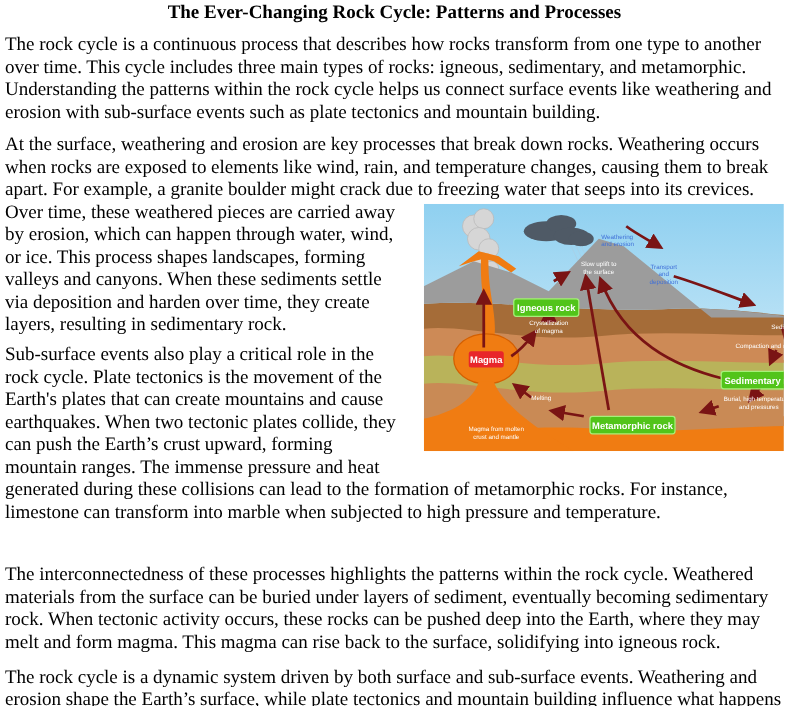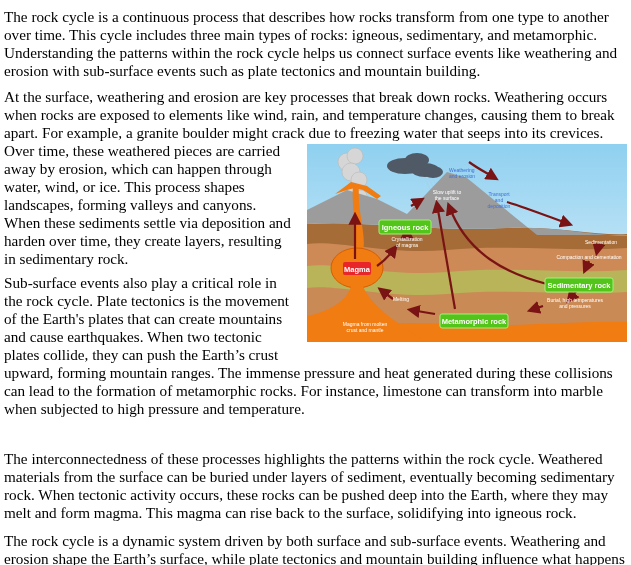--- a/index.html
+++ b/index.html
@@ -13,31 +13,32 @@
     font-size: 15.2px; font-weight: bold; text-align: center;
     margin: 0; padding-top: 1px; height: 18px; line-height: 18px;
   }
   p { margin: 0; }
   .p1 { margin-top: 8px; }
   .p2 { margin-top: 8px; }
   .p3 { margin-top: 8px; }
   .p4 { margin-top: 32px; }
   .p5 { margin-top: 10px; }
   .figure {
-    float: right; width: 320px; height: 198px;
+    float: right; width: 288px; height: 198px;
     margin: 2px 0 6px 12px;
     position: relative; overflow: hidden;
   }
   .figure svg { display: block; }
   .lbl { font-family: "Liberation Sans", "DejaVu Sans", sans-serif; }
 </style>
 </head>
 <body>
 
 <div class="page">
+  <h1>The Ever-Changing Rock Cycle: Patterns and Processes</h1>
 
   <p class="p1">The rock cycle is a continuous process that describes how rocks transform from one type to another over time. This cycle includes three main types of rocks: igneous, sedimentary, and metamorphic. Understanding the patterns within the rock cycle helps us connect surface events like weathering and erosion with sub-surface events such as plate tectonics and mountain building.</p>
 
   <div class="p2"><span>At the surface, weathering and erosion are key processes that break down rocks. Weathering occurs when rocks are exposed to elements like wind, rain, and temperature changes, causing them to break apart. For example, a granite boulder might crack due to freezing water that seeps into its crevices. Over time, these </span><div class="figure">
       <svg width="320" height="198" viewBox="0 0 320 198" xmlns="http://www.w3.org/2000/svg">
         <defs>
           <linearGradient id="sky" x1="0" y1="0" x2="0" y2="1">
             <stop offset="0" stop-color="#8fd0f0"></stop>
             <stop offset="1" stop-color="#e3f3fb"></stop>
           </linearGradient>

